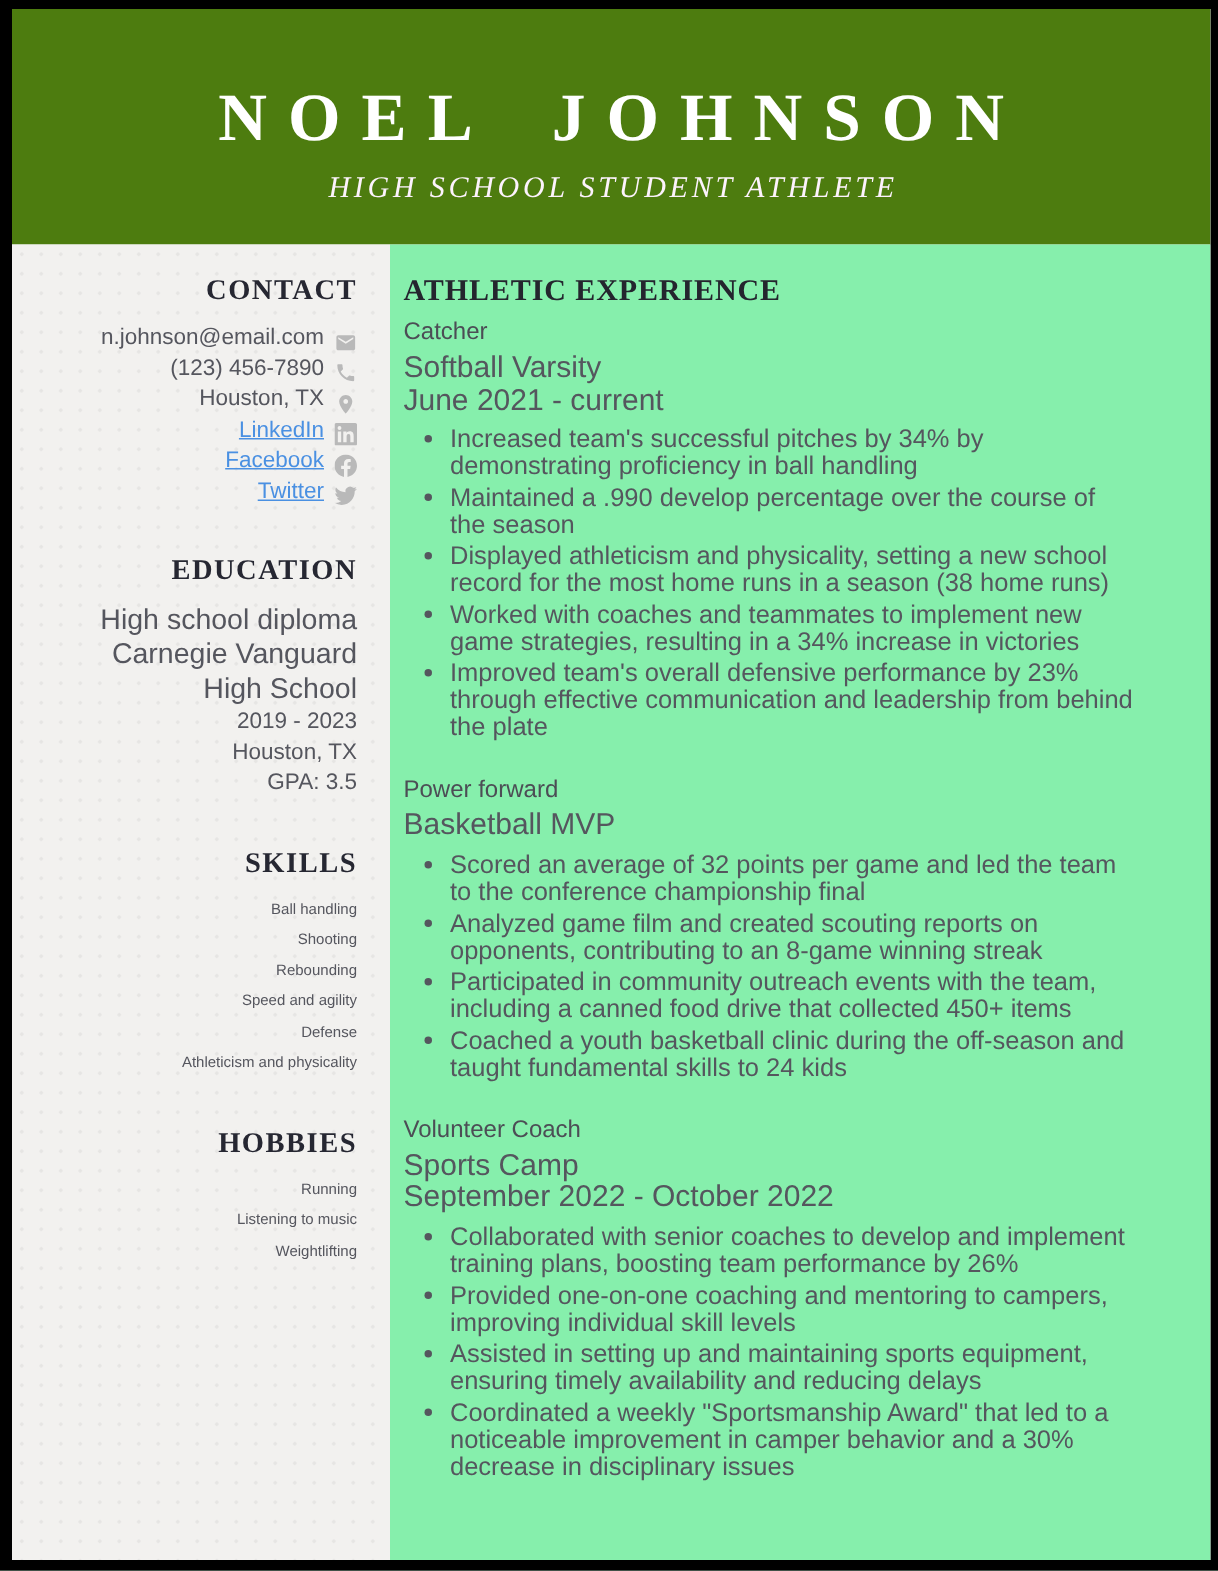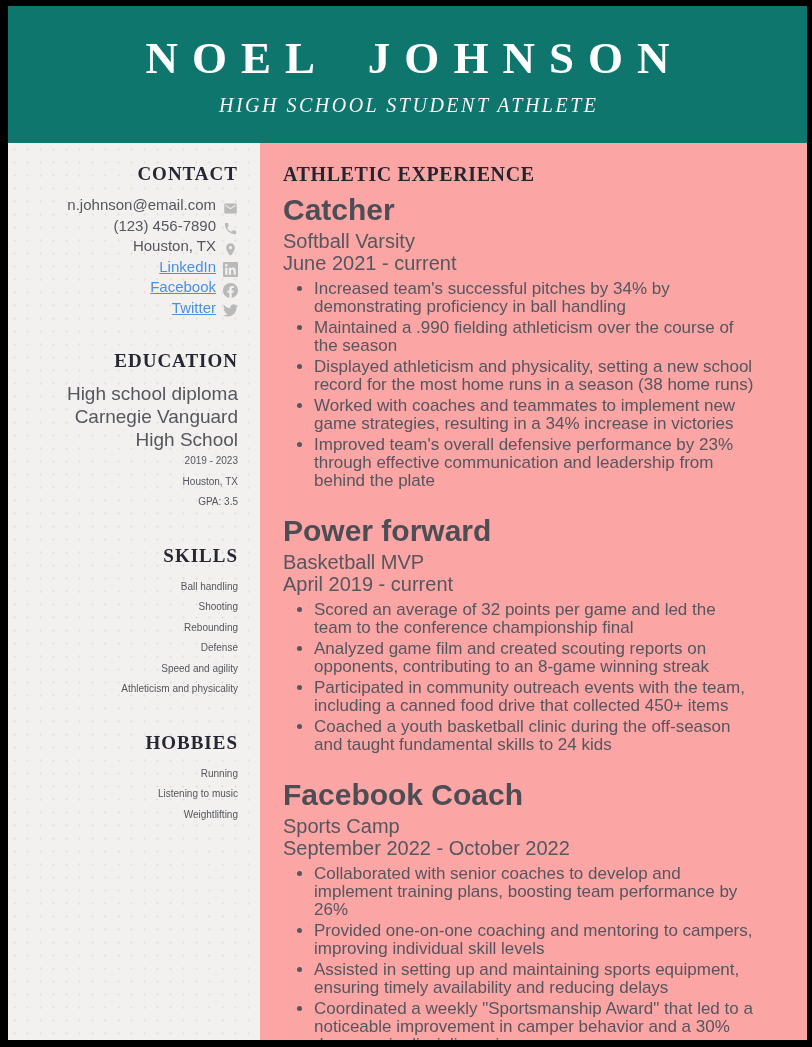--- a/index.html
+++ b/index.html
@@ -8,23 +8,23 @@
     border-style:solid; border-color:#000;
     border-width:6px 5px 7px 8px;
     background:#fff;
     display:flex; flex-direction:column;
     font-family:"Liberation Sans", sans-serif;
     overflow:hidden;
   }
   
   .hero {
     flex:0 0 137px; height:137px;
-    background:#0f766e;
+    background:#4d7c0f;
     display:flex; flex-direction:column; align-items:center; justify-content:center;
-    padding-top:0;
+    padding-top:20px;
   }
   .hero-name {
     margin:0 0 10px;
     font-family:"Liberation Serif", serif;
     font-weight:600; font-size:45px; color:#ffffff;
     letter-spacing:14px; word-spacing:16px; text-indent:14px;
     white-space:nowrap;
   }
   .hero-subtitle {
     margin:0;
@@ -38,50 +38,50 @@
   .sidebar {
     flex:0 0 252px; width:252px; box-sizing:border-box;
     background-color:#f2f1ef;
     background-image:radial-gradient(rgba(120,120,120,0.10) 1px, transparent 1.2px);
     background-size:13px 13px;
     padding:20px 22px 20px 40px;
     text-align:right;
   }
   .main {
     flex:1; box-sizing:border-box;
-    padding:20px 50px 20px 23px;
-    background:#fca5a5;
+    padding:20px 50px 20px 9px;
+    background:#86efac;
   }
   
   .side-section { margin-bottom:32px; }
   .side-heading {
     margin:0 0 10px;
     font-family:"Liberation Serif", serif;
     font-weight:700; font-size:19px; color:#262732;
     letter-spacing:1px;
   }
   .contact-row {
     display:flex; justify-content:flex-end; align-items:flex-end; gap:7px;
     font-size:15px; line-height:20.5px; color:#55565e;
   }
   .contact-link { color:#4a90e2; text-decoration:underline; cursor:pointer; }
   .icon { display:inline-flex; width:15px; height:15px; color:#b9b9b9; flex:0 0 15px; }
   .icon svg { width:15px; height:15px; fill:currentColor; }
   .edu-line-lg { font-size:19px; line-height:23px; color:#55565e; }
-  .edu-line-sm { font-size:10px;  line-height:20.5px; color:#55565e; }
+  .edu-line-sm { font-size:15px;  line-height:20.5px; color:#55565e; }
   .skill-line, .hobby-line { font-size:10px; line-height:20.5px; color:#55565e; }
   
   .main-heading {
     margin:0 0 7px;
     font-family:"Liberation Serif", serif;
     font-weight:700; font-size:20px; color:#24252e;
     letter-spacing:0.6px;
   }
   .job { margin-bottom:24px; }
-  .job-title { margin:0 0 4px; font-size:30px; font-weight:700; color:#4c4d55; }
+  .job-title { margin:0 0 4px; font-size:16px; font-weight:400; color:#4c4d55; }
   .job-org, .job-dates { font-size:20px; line-height:21.5px; color:#55565e; }
   .job ul { margin:6px 0 0; padding-left:31px; }
   .job li { font-size:17px; line-height:18px; color:#55565e; margin-bottom:3px; }
   .job li::marker { color:#55565e; }
 </style>
 </head>
 <body>
 
 <div class="page">
 
@@ -159,22 +159,22 @@
         <div class="edu-line-sm">2019 - 2023</div>
         <div class="edu-line-sm">Houston, TX</div>
         <div class="edu-line-sm">GPA: 3.5</div>
       </section>
 
       <section class="side-section">
         <h3 class="side-heading">SKILLS</h3>
         <div class="skill-line">Ball handling</div>
         <div class="skill-line">Shooting</div>
         <div class="skill-line">Rebounding</div>
+        <div class="skill-line">Speed and agility</div>
         <div class="skill-line">Defense</div>
-        <div class="skill-line">Speed and agility</div>
         <div class="skill-line">Athleticism and physicality</div>
       </section>
 
       <section class="side-section">
         <h3 class="side-heading">HOBBIES</h3>
         <div class="hobby-line">Running</div>
         <div class="hobby-line">Listening to music</div>
         <div class="hobby-line">Weightlifting</div>
       </section>
 
@@ -182,41 +182,40 @@
 
     <main class="main">
       <h2 class="main-heading">ATHLETIC EXPERIENCE</h2>
 
       <section class="job">
         <h3 class="job-title">Catcher</h3>
         <div class="job-org">Softball Varsity</div>
         <div class="job-dates">June 2021 - current</div>
         <ul>
           <li>Increased team's successful pitches by 34% by demonstrating proficiency in ball handling</li>
-          <li>Maintained a .990 fielding athleticism over the course of the season</li>
+          <li>Maintained a .990 develop percentage over the course of the season</li>
           <li>Displayed athleticism and physicality, setting a new school record for the most home runs in a season (38 home runs)</li>
           <li>Worked with coaches and teammates to implement new game strategies, resulting in a 34% increase in victories</li>
           <li>Improved team's overall defensive performance by 23% through effective communication and leadership from behind the plate</li>
         </ul>
       </section>
 
       <section class="job">
         <h3 class="job-title">Power forward</h3>
         <div class="job-org">Basketball MVP</div>
-        <div class="job-dates">April 2019 - current</div>
         <ul>
           <li>Scored an average of 32 points per game and led the team to the conference championship final</li>
           <li>Analyzed game film and created scouting reports on opponents, contributing to an 8-game winning streak</li>
           <li>Participated in community outreach events with the team, including a canned food drive that collected 450+ items</li>
           <li>Coached a youth basketball clinic during the off-season and taught fundamental skills to 24 kids</li>
         </ul>
       </section>
 
       <section class="job">
-        <h3 class="job-title">Facebook Coach</h3>
+        <h3 class="job-title">Volunteer Coach</h3>
         <div class="job-org">Sports Camp</div>
         <div class="job-dates">September 2022 - October 2022</div>
         <ul>
           <li>Collaborated with senior coaches to develop and implement training plans, boosting team performance by 26%</li>
           <li>Provided one-on-one coaching and mentoring to campers, improving individual skill levels</li>
           <li>Assisted in setting up and maintaining sports equipment, ensuring timely availability and reducing delays</li>
           <li>Coordinated a weekly "Sportsmanship Award" that led to a noticeable improvement in camper behavior and a 30% decrease in disciplinary issues</li>
         </ul>
       </section>
 

